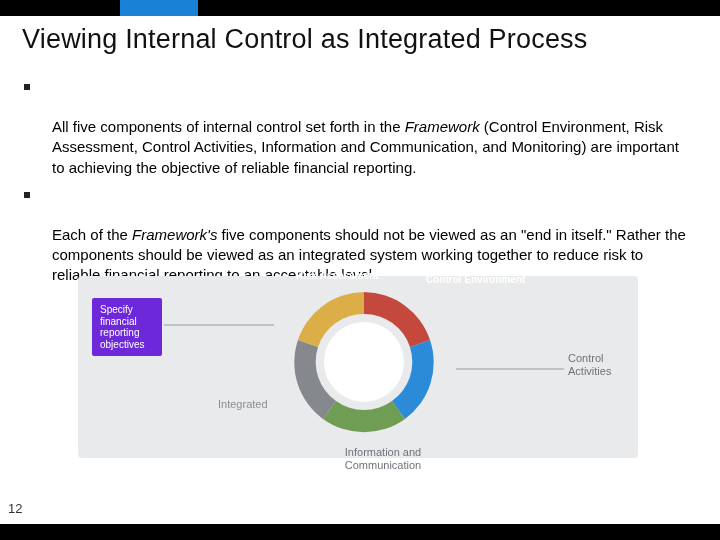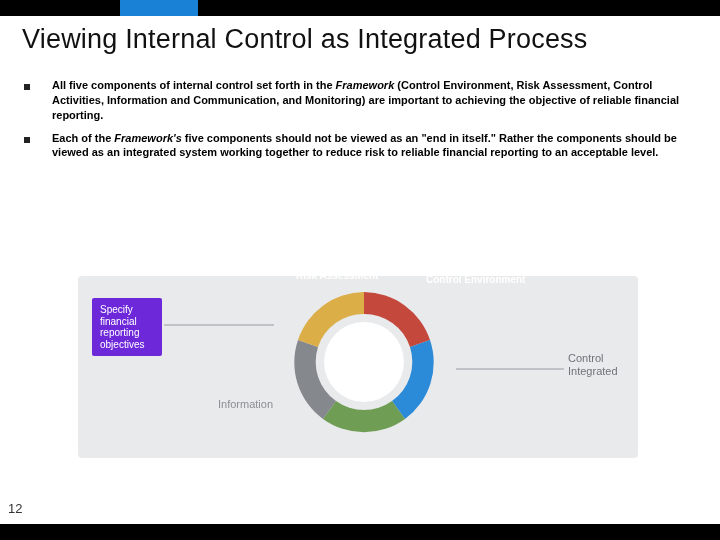--- a/index.html
+++ b/index.html
@@ -4,21 +4,21 @@
 <style>
   * { margin: 0; padding: 0; box-sizing: border-box; }
   html, body { width: 720px; height: 540px; font-family: Arial, Helvetica, sans-serif; background: #fff; overflow: hidden; }
   .slide { position: relative; width: 720px; height: 540px; background: #fff; }
   .top-bar { position: absolute; top: 0; left: 0; width: 720px; height: 16px; background: #000; }
   .top-accent { position: absolute; top: 0; left: 120px; width: 78px; height: 16px; background: #1a82d6; }
   .title { position: absolute; top: 24px; left: 22px; font-size: 27px; font-weight: 400; color: #111; letter-spacing: 0.2px; }
   .bullets { position: absolute; top: 78px; left: 24px; width: 670px; }
   .bullet { display: flex; margin-bottom: 8px; }
   .sq { width: 6px; height: 6px; background: #222; margin-top: 6px; flex-shrink: 0; }
-  .bt { margin-left: 22px; font-size: 11px; line-height: 1.35; color: #000; font-weight: bold; }
+  .bt { margin-left: 22px; font-size: 15px; line-height: 1.35; color: #000; font-weight: normal; margin-top: 39px; }
   .bt i { font-style: italic; }
   .diagram { position: absolute; top: 268px; left: 78px; width: 560px; height: 200px; }
   .diagram .bg { position: absolute; left: 0; top: 8px; width: 560px; height: 182px; background: #e9eaec; border-radius: 4px; }
   .ring { position: absolute; left: 192px; top: 0; width: 188px; height: 188px; }
   .label-box { position: absolute; font-size: 11px; color: #fff; font-weight: 500; line-height: 1.15; }
   .label-box.grey { background: #6d28d9; padding: 6px 8px; border-radius: 2px; }
   .conn { position: absolute; height: 2px; background: #bfc2c6; }
   .page-num { position: absolute; left: 8px; bottom: 24px; font-size: 13px; color: #333; }
   .bottom-bar { position: absolute; bottom: 0; left: 0; width: 720px; height: 16px; background: #000; }
 </style>
@@ -59,21 +59,22 @@
           <path d="M -41 57 A 70 70 0 0 1 -66 -22 L -46 -15 A 48 48 0 0 0 -28 39 Z" fill="#7a7d82" opacity="0.9"></path>
           <path d="M -66 -22 A 70 70 0 0 1 0 -70 L 0 -48 A 48 48 0 0 0 -46 -15 Z" fill="#d9a83a" opacity="0.92"></path>
           <circle r="40" fill="#fff"></circle>
         </g>
       </svg>
     </div>
 
     <div class="label-box" style="left:218px; top:2px; color:#fff; background:rgba(0,0,0,0); font-weight:600; font-size:10px;">Risk Assessment</div>
     <div class="label-box" style="left:348px; top:6px; color:#fff; font-weight:600; font-size:10px;">Control Environment</div>
 
-    <div class="label-box" style="left:490px; top:84px; color:#6f7378; font-size:11px; text-align:left; width:60px;">Control Integrated</div>
+    <div class="label-box" style="left:490px; top:84px; color:#6f7378; font-size:11px; text-align:left; width:60px;">Control Activities</div>
     <div class="conn" style="left:378px; top:100px; width:108px;"></div>
 
-    <div class="label-box" style="left:140px; top:130px; color:#8b8e93; font-size:11px;">Information</div>
+    <div class="label-box" style="left:250px; top:178px; color:#6f7378; font-size:11px; text-align:center; width:110px;"><span>Information and Communication</span></div>
+    <div class="label-box" style="left:140px; top:130px; color:#8b8e93; font-size:11px;">Integrated</div>
   </div>
 
   <div class="page-num">12</div>
   <div class="bottom-bar"></div>
 </div>
 
 </body></html>

